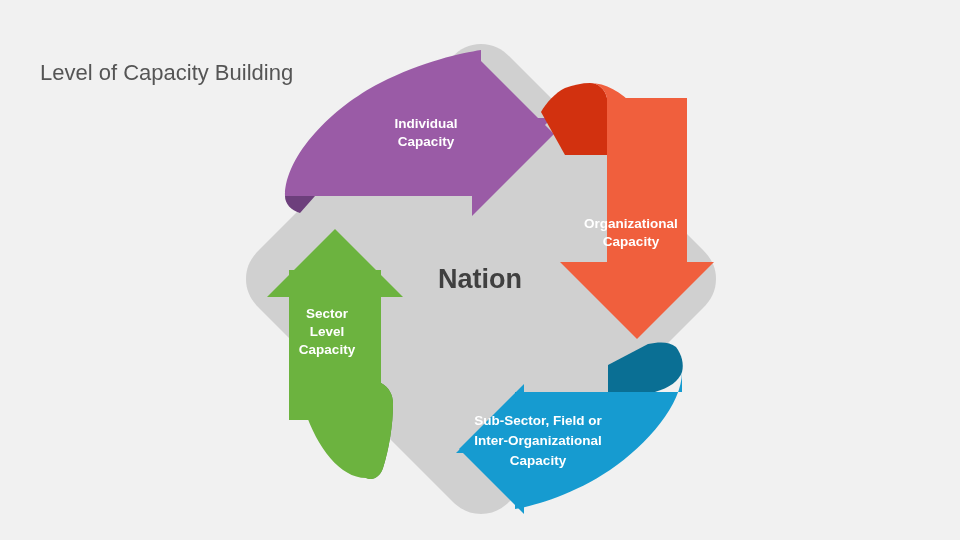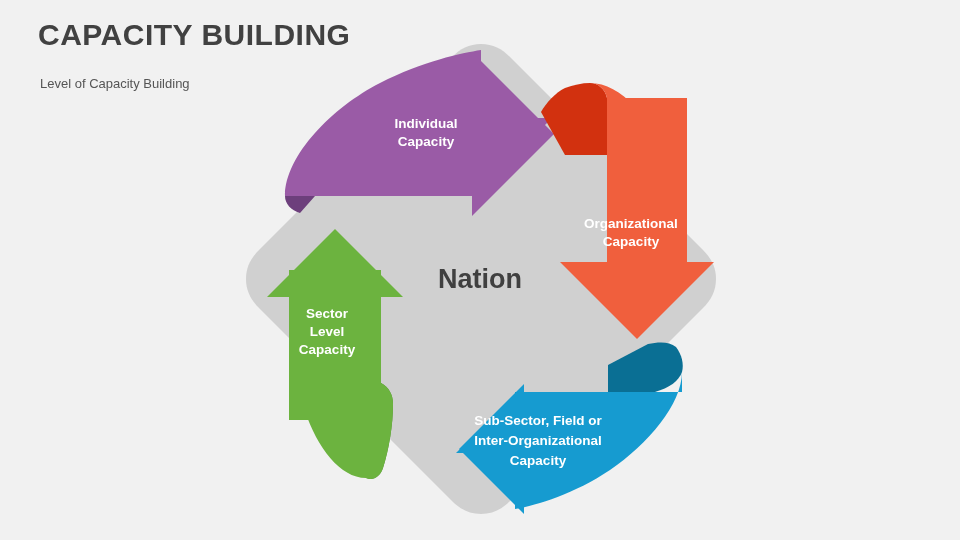--- a/index.html
+++ b/index.html
@@ -28,25 +28,24 @@
     font-size: 30px;
     font-weight: bold;
     letter-spacing: 0.5px;
     color: #414141;
     white-space: nowrap;
   }
   #subtitle {
     position: absolute;
     left: 40px;
     top: 60px;
-    font-size: 13px;
+    font-size: 22px;
     font-weight: normal;
     color: #555555;
     white-space: nowrap;
-    margin-top: 16px;
   }
   #diagram {
     position: absolute;
     left: 0;
     top: 0;
     width: 960px;
     height: 540px;
   }
   .arrow-label {
     fill: #ffffff;
@@ -63,21 +62,20 @@
     font-weight: bold;
     text-anchor: middle;
     dominant-baseline: middle;
   }
 </style>
 </head>
 <body>
 
 <div id="slide">
 
-  <div id="title">CAPACITY BUILDING</div>
   <div id="subtitle">Level of Capacity Building</div>
 
   <svg id="diagram" viewBox="0 0 960 540">
 
     <g>
       <path fill="#d0d0d0" d="M 481 44
                C 493 44 502 49 510 57
                L 703 250
                C 711 258 716 267 716 279
                C 716 291 711 300 703 308

